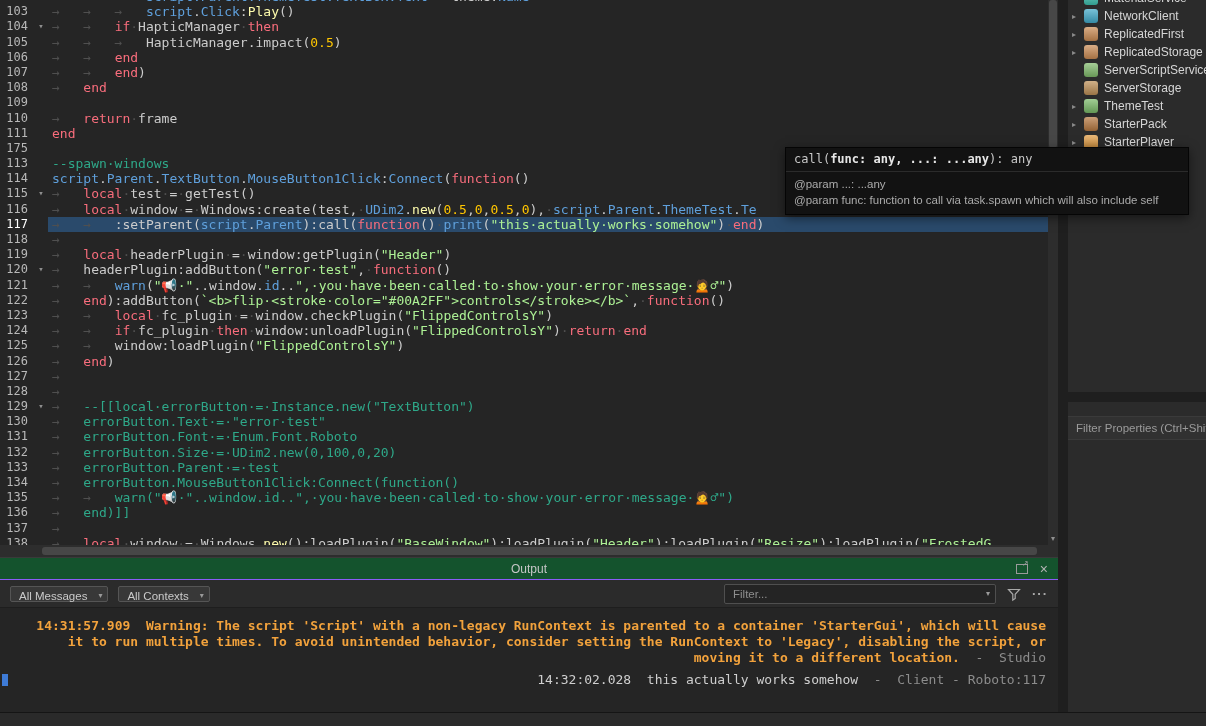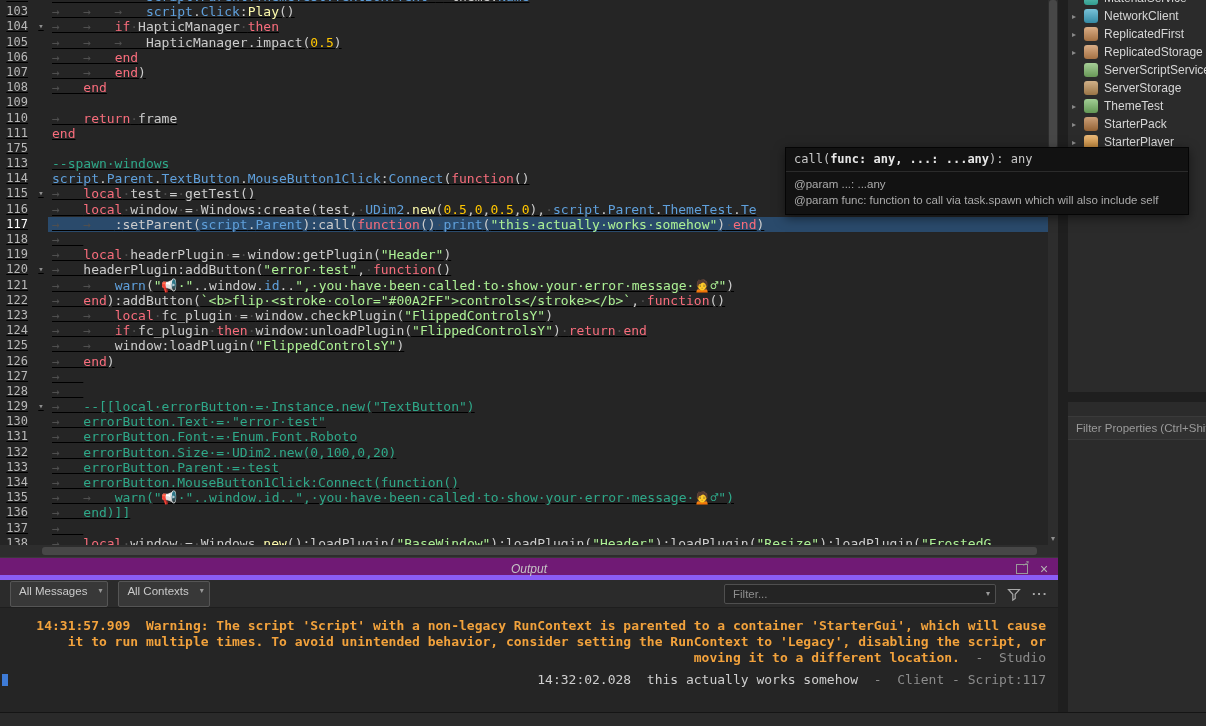--- a/index.html
+++ b/index.html
@@ -1,21 +1,21 @@
 <!DOCTYPE html>
 <html><head>
 <meta charset="utf-8">
 <style>
 *{margin:0;padding:0;box-sizing:border-box;}
 html,body{width:1206px;height:726px;background:#252525;overflow:hidden;}
 .app{position:relative;width:1206px;height:726px;background:#252525;font-family:"Liberation Sans",sans-serif;}
 
 
 .editor-pane{position:absolute;left:0;top:0;width:1058px;height:557px;}
-.code-area{position:absolute;left:0;top:0;width:1048px;height:545px;overflow:hidden;background:#252525;text-decoration:underline;}
+.code-area{position:absolute;left:0;top:0;width:1048px;height:545px;overflow:hidden;background:#252525;}
 .crow{display:flex;height:15.2px;line-height:15.2px;font-family:"DejaVu Sans Mono",monospace;font-size:13px;white-space:pre;}
 .cliptop{margin-top:-11px;}
 .ln{width:34px;padding-right:6px;text-align:right;color:#B9B9B9;font-size:12px;flex:none;}
 .cur .ln{color:#FFFFFF;}
 .fold{width:14px;flex:none;color:#8F8F8F;font-size:9px;text-align:center;}
 .codebody{flex:1;padding-left:4px;color:#CCCCCC;}
 .cur .codebody{background:#2A4A6B;}
 .tk-w{color:#4F4F4F;}
 .tk-k{color:#F86D7C;}
 .tk-s{color:#ADF195;}
@@ -46,28 +46,28 @@
 .prop-filter{margin-top:14px;height:24px;line-height:22px;background:#313131;border-top:1px solid #3A3A3A;border-bottom:1px solid #3A3A3A;color:#9B9B9B;font-size:11.5px;padding-left:8px;white-space:nowrap;overflow:hidden;}
 
 
 .tooltip{position:absolute;left:785px;top:147px;width:404px;background:#121212;border:1px solid #050505;z-index:60;box-shadow:0 3px 10px rgba(0,0,0,.5);}
 .sig{padding:4px 8px 5px;font-family:"DejaVu Sans Mono",monospace;font-size:12px;color:#C9C9C9;border-bottom:1px solid #2B2B2B;white-space:pre;}
 .sigb{font-weight:bold;color:#E6E6E6;}
 .tipdoc{padding:4px 8px 6px;font-size:11.5px;color:#ABABAB;line-height:16px;white-space:nowrap;overflow:hidden;}
 
 
 .output-pane{position:absolute;left:0;top:557px;width:1058px;height:155px;background:#252525;border-top:1px solid #3A3A3A;}
-.out-header{position:relative;height:22px;background:#701a75;border-bottom:5px solid #8b5cf6;font-style:italic;}
+.out-header{position:relative;height:22px;background:#14532d;border-bottom:1px solid #8b5cf6;}
 .out-title{position:absolute;left:0;right:0;text-align:center;line-height:22px;font-size:12px;color:#C6C6C6;}
 .out-icons{position:absolute;right:10px;top:0;height:22px;display:flex;align-items:center;gap:12px;}
 .float-btn{width:12px;height:10px;border:1px solid #9A9A9A;position:relative;display:inline-block;}
 .fl-arrow{position:absolute;right:-2px;top:-6px;font-size:8px;color:#9A9A9A;}
 .close-btn{color:#B4B4B4;font-size:14px;line-height:22px;}
 .out-toolbar{height:28px;background:#2B2B2B;border-bottom:1px solid #1E1E1E;display:flex;align-items:center;padding:0 10px;gap:10px;}
-.dd{position:relative;height:26px;line-height:18px;background:#383838;border:1px solid #555555;border-radius:2px;color:#CACACA;font-size:11.5px;padding:0 20px 0 8px;white-space:nowrap;}
+.dd{position:relative;height:16px;line-height:18px;background:#383838;border:1px solid #555555;border-radius:2px;color:#CACACA;font-size:11.5px;padding:0 20px 0 8px;white-space:nowrap;}
 .chev{position:absolute;right:5px;top:0;font-size:8px;color:#9A9A9A;line-height:18px;}
 .spacer{flex:1;}
 .filter-combo{position:relative;width:272px;height:20px;line-height:18px;background:#242424;border:1px solid #4F4F4F;border-radius:2px;color:#8E8E8E;font-size:11.5px;padding:0 20px 0 8px;white-space:nowrap;}
 .funnel{display:flex;align-items:center;}
 .dots{color:#ACACAC;font-size:13px;font-weight:bold;letter-spacing:1px;line-height:20px;}
 .out-messages{position:relative;padding:10px 12px 0 14px;font-family:"DejaVu Sans Mono",monospace;font-size:13px;line-height:16px;text-align:right;}
 .msg{position:relative;white-space:pre-wrap;}
 .msg.warning{color:#F2A23C;font-weight:bold;}
 .msg.info{color:#CFCFCF;margin-top:6px;}
 .msuffix{color:#8C8C8C;font-weight:normal;}
@@ -212,19 +212,19 @@
       <div class="filter-combo"><span>Filter...</span><span class="chev">▾</span></div>
       <span class="funnel">
         <svg width="16" height="16" viewBox="0 0 16 16">
             <path d="M2.5 3.5h11l-4.3 4.8v4.2l-2.4 1.6V8.3z" fill="none" stroke="#A8A8A8" stroke-width="1.2"></path>
           </svg>
       </span>
       <span class="dots">···</span>
     </div>
     <div class="out-messages" id="messages">
         <div class="msg warning"><span class="mtext">14:31:57.909  Warning: The script 'Script' with a non-legacy RunContext is parented to a container 'StarterGui', which will cause it to run multiple times. To avoid unintended behavior, consider setting the RunContext to 'Legacy', disabling the script, or moving it to a different location.</span><span class="msuffix">  -  Studio</span></div>
-        <div class="msg info"><span class="selbar"></span><span class="mtext">14:32:02.028  this actually works somehow</span><span class="msuffix">  -  Client - Script:117</span></div>
+        <div class="msg info"><span class="selbar"></span><span class="mtext">14:32:02.028  this actually works somehow</span><span class="msuffix">  -  Client - Roboto:117</span></div>
       </div>
   </div>
 
   <div class="bottom-strip"></div>
 
 </div>
 
 </body></html>

